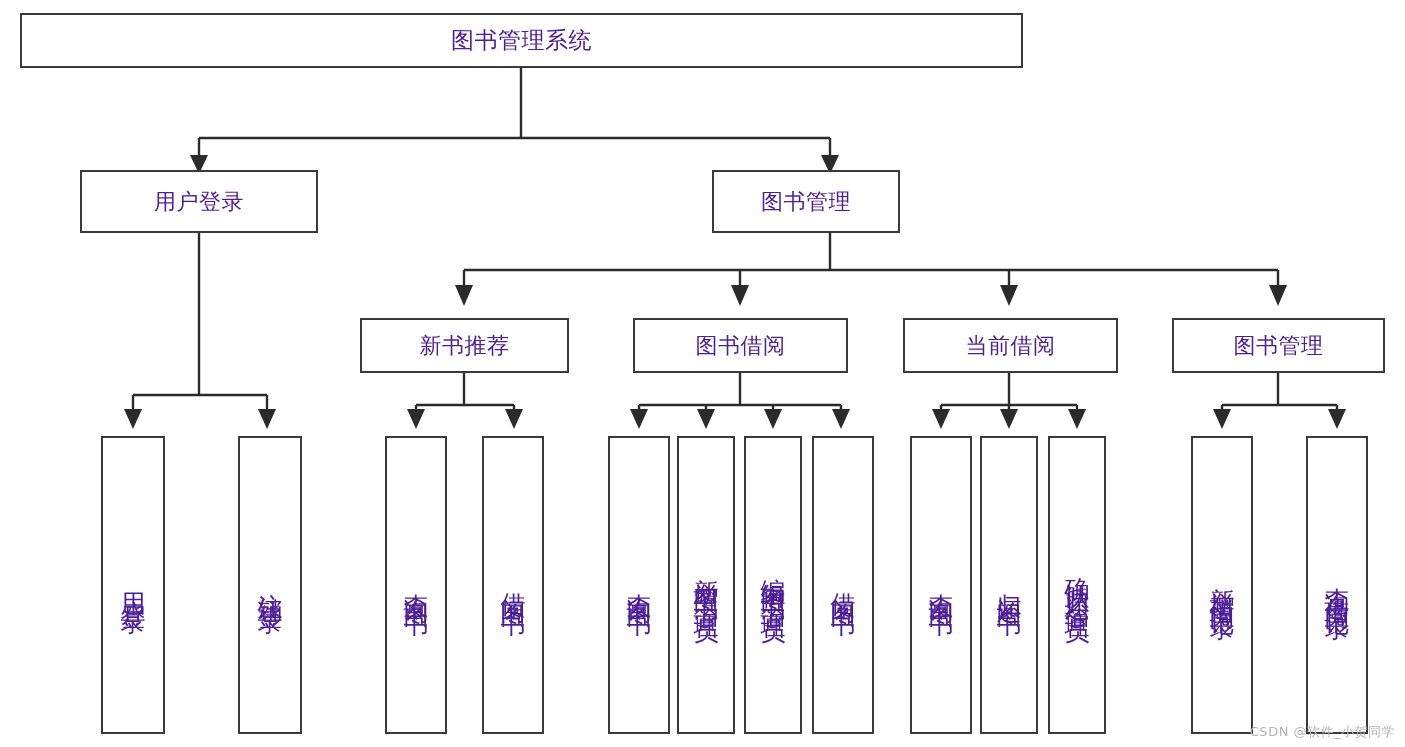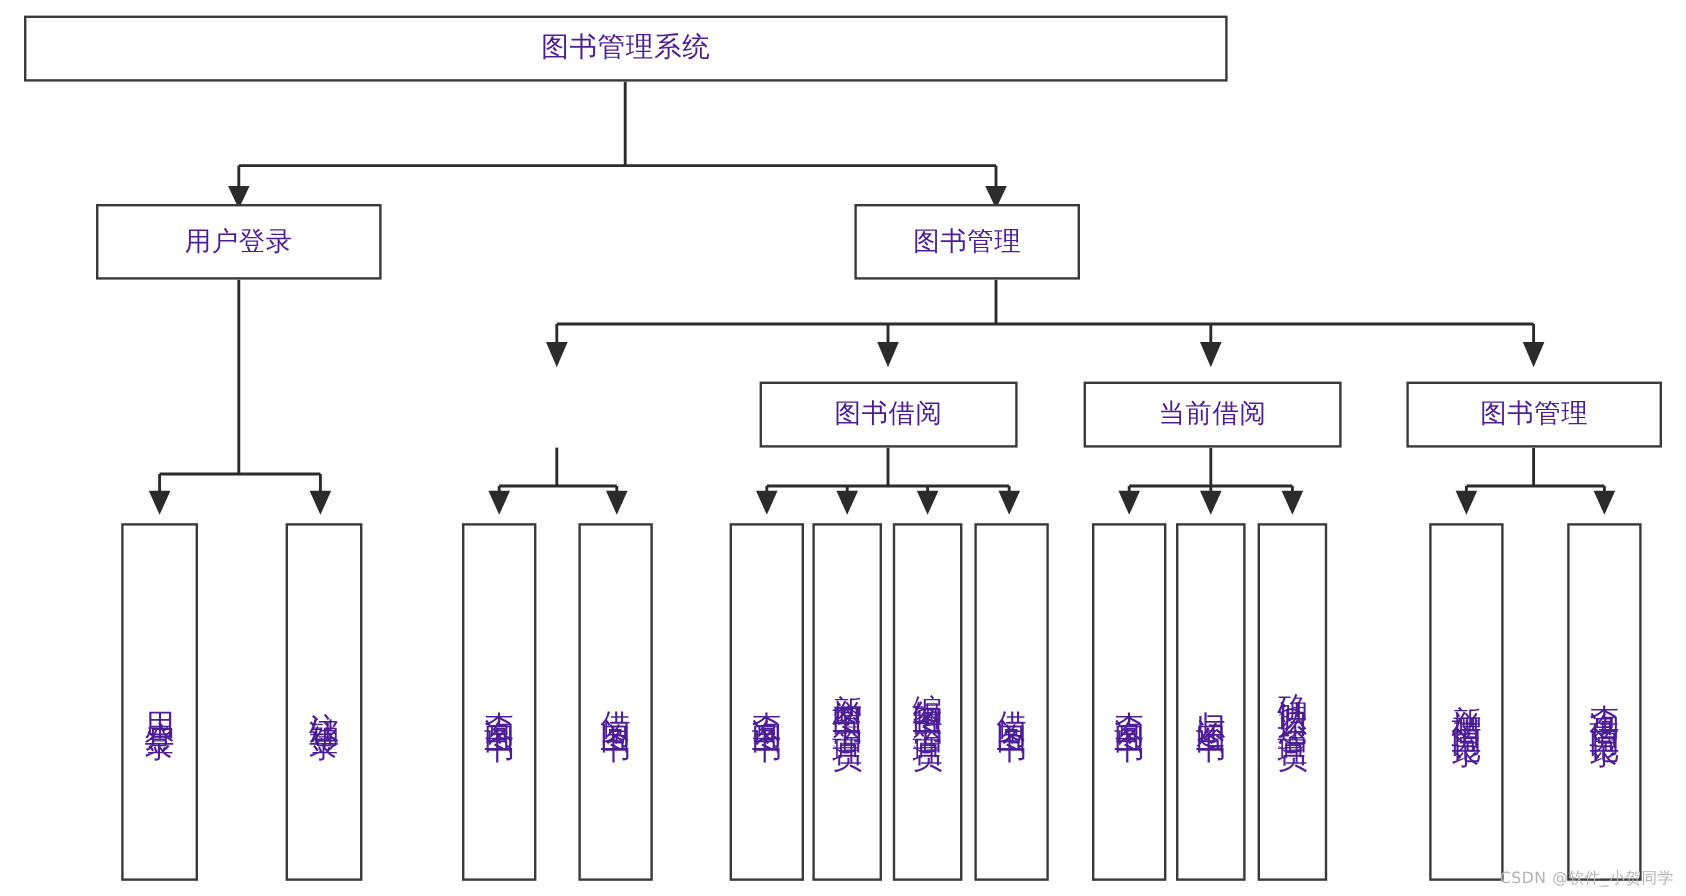--- a/index.html
+++ b/index.html
@@ -152,20 +152,23 @@
     <span class="label">图书管理系统</span>
   </div>
 
   <div class="node horiz" style="left:80px;  top:170px; width:238px; height:63px;">
     <span class="label">用户登录</span>
   </div>
   <div class="node horiz" style="left:712px; top:170px; width:188px; height:63px;">
     <span class="label">图书管理</span>
   </div>
 
+  <div class="node horiz" style="left:360px;  top:318px; width:209px; height:55px;">
+    <span class="label">新书推荐</span>
+  </div>
   <div class="node horiz" style="left:633px;  top:318px; width:215px; height:55px;">
     <span class="label">图书借阅</span>
   </div>
   <div class="node horiz" style="left:903px;  top:318px; width:215px; height:55px;">
     <span class="label">当前借阅</span>
   </div>
   <div class="node horiz" style="left:1172px; top:318px; width:213px; height:55px;">
     <span class="label">图书管理</span>
   </div>
 

